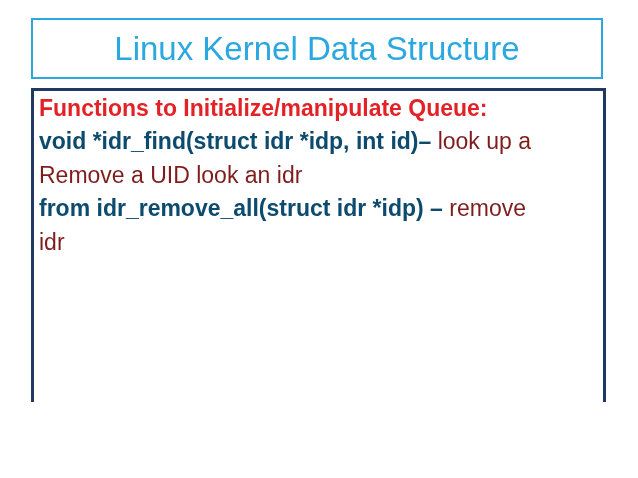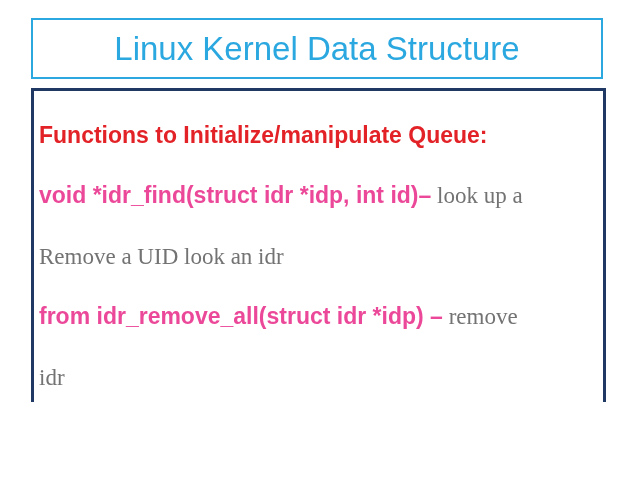--- a/index.html
+++ b/index.html
@@ -33,25 +33,24 @@
     border:3px solid #1F3864;
     box-sizing:border-box;
     padding:1px 0 0 5px;
     overflow:hidden;
     background:#ffffff;
   }
   .line{
     font-size:23px;
     line-height:33.4px;
     white-space:pre;
-    margin-top:27px;
   }
   .seg-red{color:#E32227;font-weight:bold;}
-  .seg-green{color:#ec4899;font-weight:bold;}
-  .seg-blue{color:#737373;font-weight:normal;font-family:Liberation Serif, serif;}
+  .seg-green{color:#0c4a6e;font-weight:bold;}
+  .seg-blue{color:#7f1d1d;font-weight:normal;}
 </style>
 </head>
 <body>
 
 <div class="slide">
 
   <div class="title-box">
     <div class="title-text">Linux Kernel Data Structure</div>
   </div>
 

